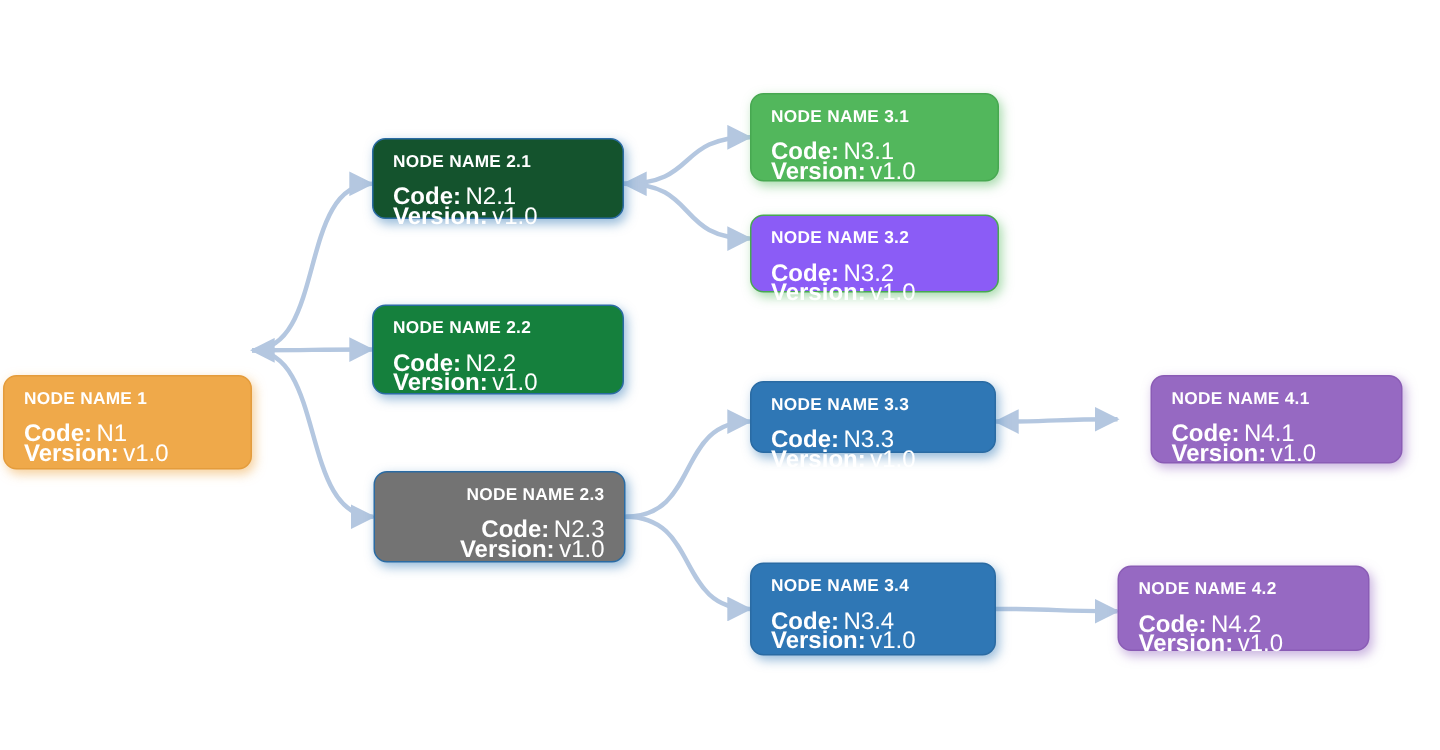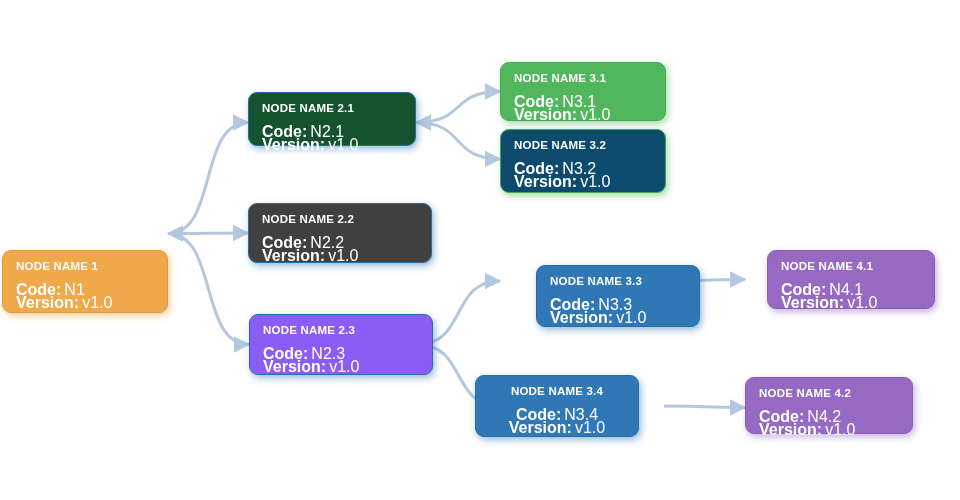--- a/index.html
+++ b/index.html
@@ -75,66 +75,66 @@
   </div>
       <div class="node" style="left: 248px; top: 92px; width: 168px; height: 54px; background: #14532d; border: 1px solid rgb(42, 107, 163); box-shadow: rgba(47, 119, 181, 0.5) 2px 3px 7px;">
     <div class="node-title">NODE NAME 2.1</div>
     <div class="node-line">
       <span class="lbl">Code:</span><span>N2.1</span>
     </div>
     <div class="node-line">
       <span class="lbl">Version:</span><span>v1.0</span>
     </div>
   </div>
-      <div class="node" style="left: 248px; top: 203px; width: 184px; height: 60px; background: #404040; border: 1px solid rgb(42, 107, 163); box-shadow: rgba(47, 119, 181, 0.5) 2px 3px 7px;">
+      <div class="node" style="left: 248px; top: 203px; width: 168px; height: 60px; background: #15803d; border: 1px solid rgb(42, 107, 163); box-shadow: rgba(47, 119, 181, 0.5) 2px 3px 7px;">
     <div class="node-title">NODE NAME 2.2</div>
     <div class="node-line">
       <span class="lbl">Code:</span><span>N2.2</span>
     </div>
     <div class="node-line">
       <span class="lbl">Version:</span><span>v1.0</span>
     </div>
   </div>
-      <div class="node" style="left: 249px; top: 314px; width: 184px; height: 61px; background: #8b5cf6; border: 1px solid rgb(42, 107, 163); box-shadow: rgba(47, 119, 181, 0.5) 2px 3px 7px;">
+      <div class="node" style="left: 249px; top: 314px; width: 168px; height: 61px; background: #737373; border: 1px solid rgb(42, 107, 163); box-shadow: rgba(47, 119, 181, 0.5) 2px 3px 7px; text-align: right;">
     <div class="node-title">NODE NAME 2.3</div>
     <div class="node-line">
       <span class="lbl">Code:</span><span>N2.3</span>
     </div>
     <div class="node-line">
       <span class="lbl">Version:</span><span>v1.0</span>
     </div>
   </div>
       <div class="node" style="left: 500px; top: 62px; width: 166px; height: 59px; background: rgb(82, 183, 92); border: 1px solid rgb(71, 168, 81); box-shadow: rgba(82, 183, 92, 0.5) 2px 3px 7px;">
     <div class="node-title">NODE NAME 3.1</div>
     <div class="node-line">
       <span class="lbl">Code:</span><span>N3.1</span>
     </div>
     <div class="node-line">
       <span class="lbl">Version:</span><span>v1.0</span>
     </div>
   </div>
-      <div class="node" style="left: 500px; top: 129px; width: 166px; height: 64px; background: #0c4a6e; border: 1px solid rgb(71, 168, 81); box-shadow: rgba(82, 183, 92, 0.5) 2px 3px 7px;">
+      <div class="node" style="left: 500px; top: 143px; width: 166px; height: 52px; background: #8b5cf6; border: 1px solid rgb(71, 168, 81); box-shadow: rgba(82, 183, 92, 0.5) 2px 3px 7px;">
     <div class="node-title">NODE NAME 3.2</div>
     <div class="node-line">
       <span class="lbl">Code:</span><span>N3.2</span>
     </div>
     <div class="node-line">
       <span class="lbl">Version:</span><span>v1.0</span>
     </div>
   </div>
-      <div class="node" style="left: 500px; top: 265px; width: 164px; height: 62px; background: rgb(47, 119, 181); border: 1px solid rgb(42, 107, 163); box-shadow: rgba(47, 119, 181, 0.5) 2px 3px 7px; margin-left: 36px;">
+      <div class="node" style="left: 500px; top: 254px; width: 164px; height: 48px; background: rgb(47, 119, 181); border: 1px solid rgb(42, 107, 163); box-shadow: rgba(47, 119, 181, 0.5) 2px 3px 7px;">
     <div class="node-title">NODE NAME 3.3</div>
     <div class="node-line">
       <span class="lbl">Code:</span><span>N3.3</span>
     </div>
     <div class="node-line">
       <span class="lbl">Version:</span><span>v1.0</span>
     </div>
   </div>
-      <div class="node" style="left: 475px; top: 375px; width: 164px; height: 62px; background: rgb(47, 119, 181); border: 1px solid rgb(42, 107, 163); box-shadow: rgba(47, 119, 181, 0.5) 2px 3px 7px; text-align: center;">
+      <div class="node" style="left: 500px; top: 375px; width: 164px; height: 62px; background: rgb(47, 119, 181); border: 1px solid rgb(42, 107, 163); box-shadow: rgba(47, 119, 181, 0.5) 2px 3px 7px;">
     <div class="node-title">NODE NAME 3.4</div>
     <div class="node-line">
       <span class="lbl">Code:</span><span>N3.4</span>
     </div>
     <div class="node-line">
       <span class="lbl">Version:</span><span>v1.0</span>
     </div>
   </div>
       <div class="node" style="left: 767px; top: 250px; width: 168px; height: 59px; background: rgb(150, 105, 194); border: 1px solid rgb(138, 92, 181); box-shadow: rgba(150, 105, 194, 0.5) 2px 3px 7px;">
     <div class="node-title">NODE NAME 4.1</div>

